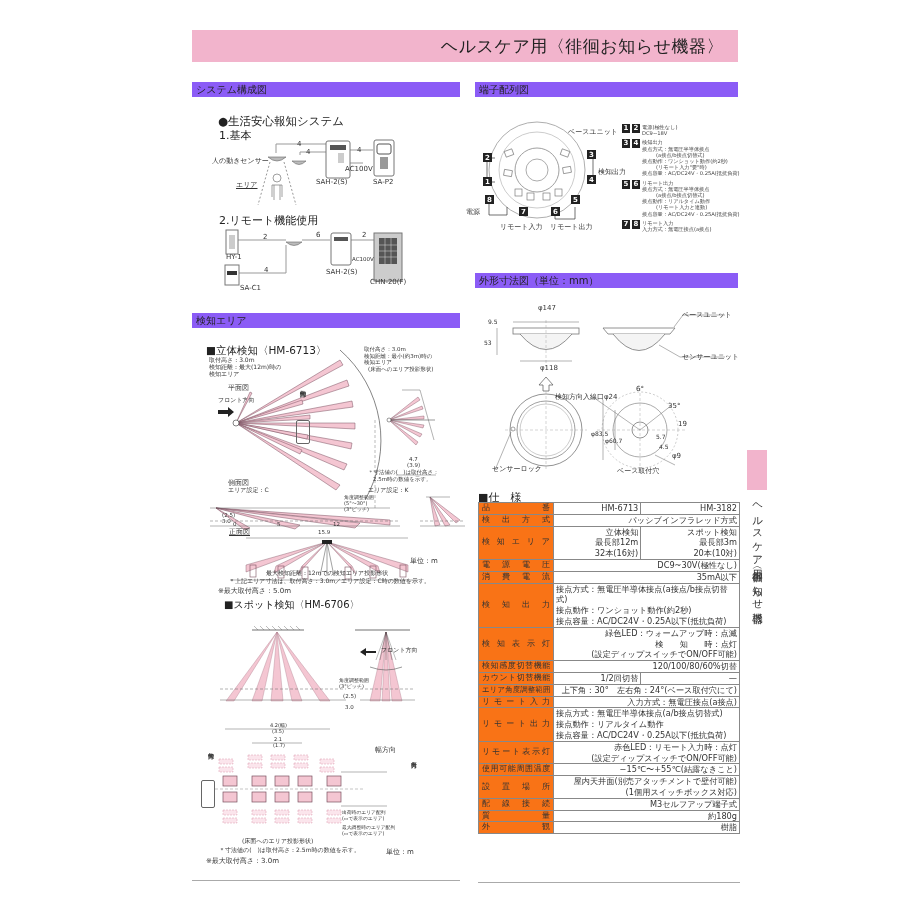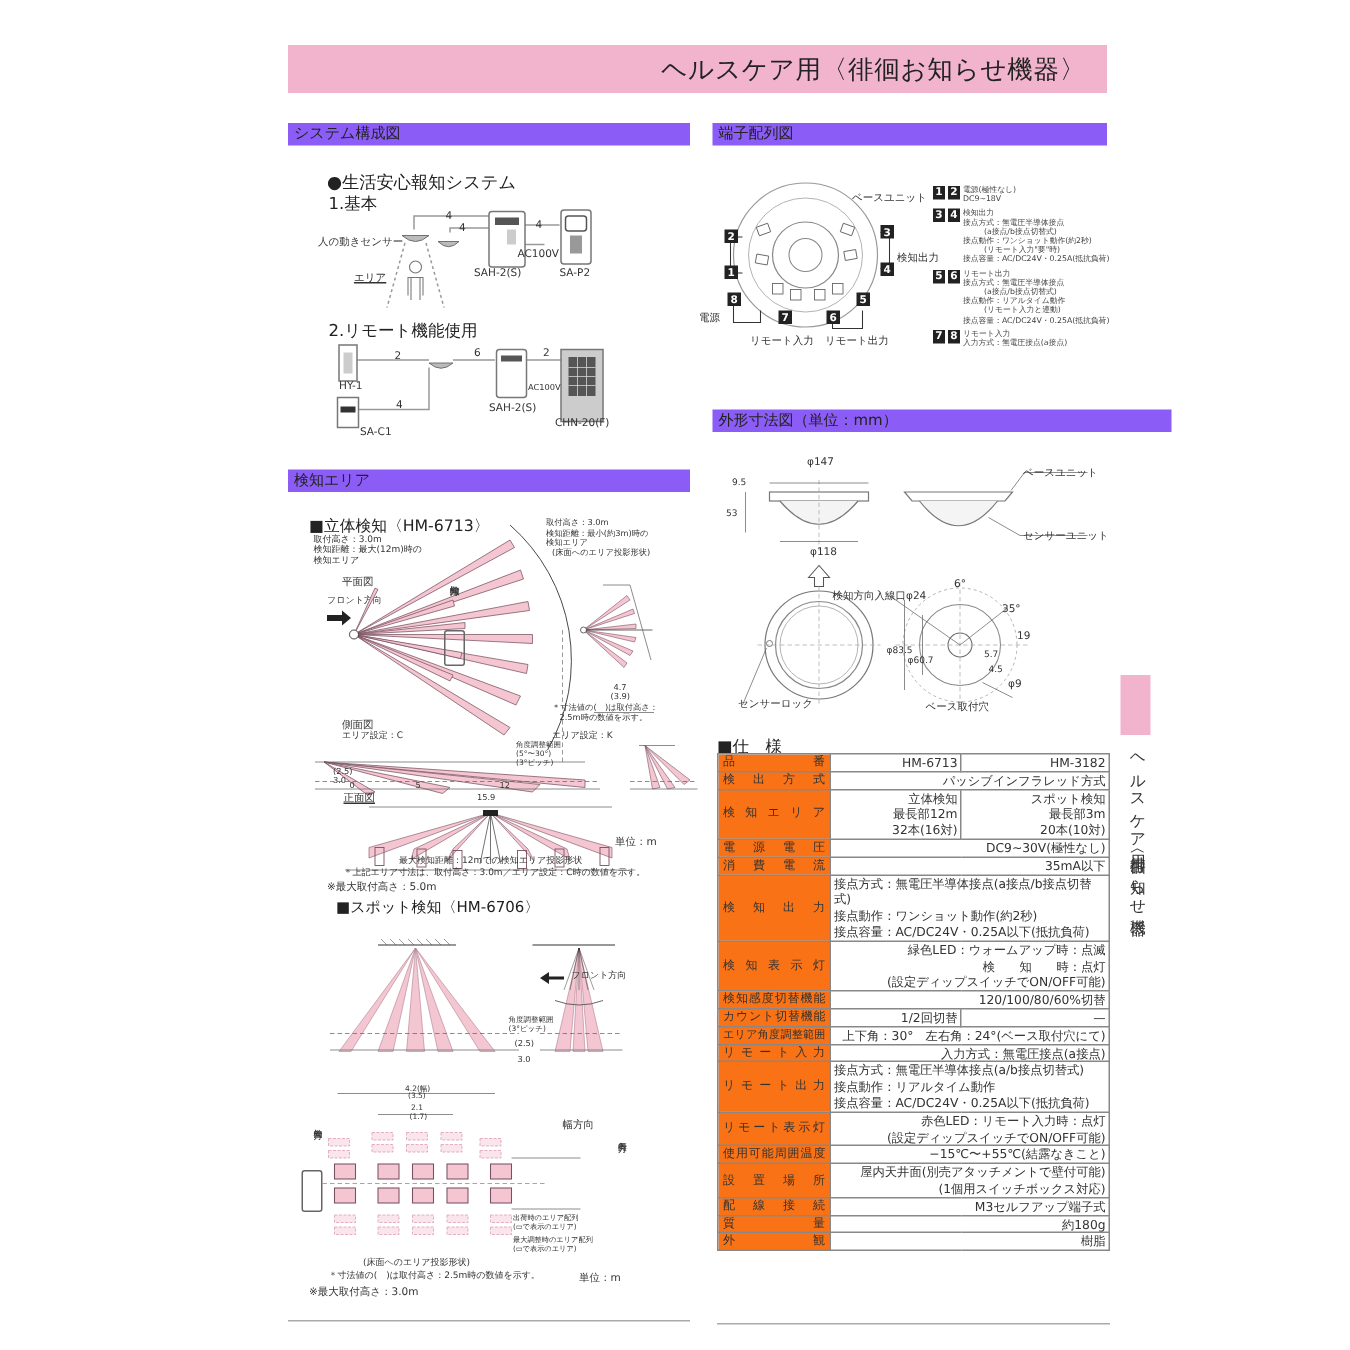--- a/index.html
+++ b/index.html
@@ -188,21 +188,21 @@
   <div style="display:flex;gap:2px;">
     <span style="background:#222;color:#fff;font-weight:bold;font-size:7px;width:8px;height:9px;text-align:center;line-height:9px;">7</span>
     <span style="background:#222;color:#fff;font-weight:bold;font-size:7px;width:8px;height:9px;text-align:center;line-height:9px;">8</span>
     <div>
         <div>リモート入力</div>
         <div>入力方式：無電圧接点(a接点)</div>
       </div>
   </div>
 </div>
 
-<div class="abs sec-head" style="left:475px;top:273px;width:306px;">外形寸法図（単位：mm）</div>
+<div class="abs sec-head" style="left:475px;top:273px;width:263px;">外形寸法図（単位：mm）</div>
 
 <svg width="270" height="180" style="left:475px;top:295px;">
 
   <rect x="38" y="33" width="66" height="6" fill="#fff" stroke="#777" stroke-width="0.8"></rect>
   <path d="M45,39 Q71,70 97,39" fill="#f4f4f4" stroke="#777" stroke-width="0.8"></path>
   <line x1="71" y1="25" x2="71" y2="72" stroke="#aaa" stroke-dasharray="3,2" stroke-width="0.5"></line>
   <line x1="38" y1="27" x2="104" y2="27" stroke="#666" stroke-width="0.5"></line>
   <line x1="45" y1="66" x2="97" y2="66" stroke="#666" stroke-width="0.5"></line>
   <line x1="22" y1="33" x2="22" y2="60" stroke="#666" stroke-width="0.5"></line>
 

